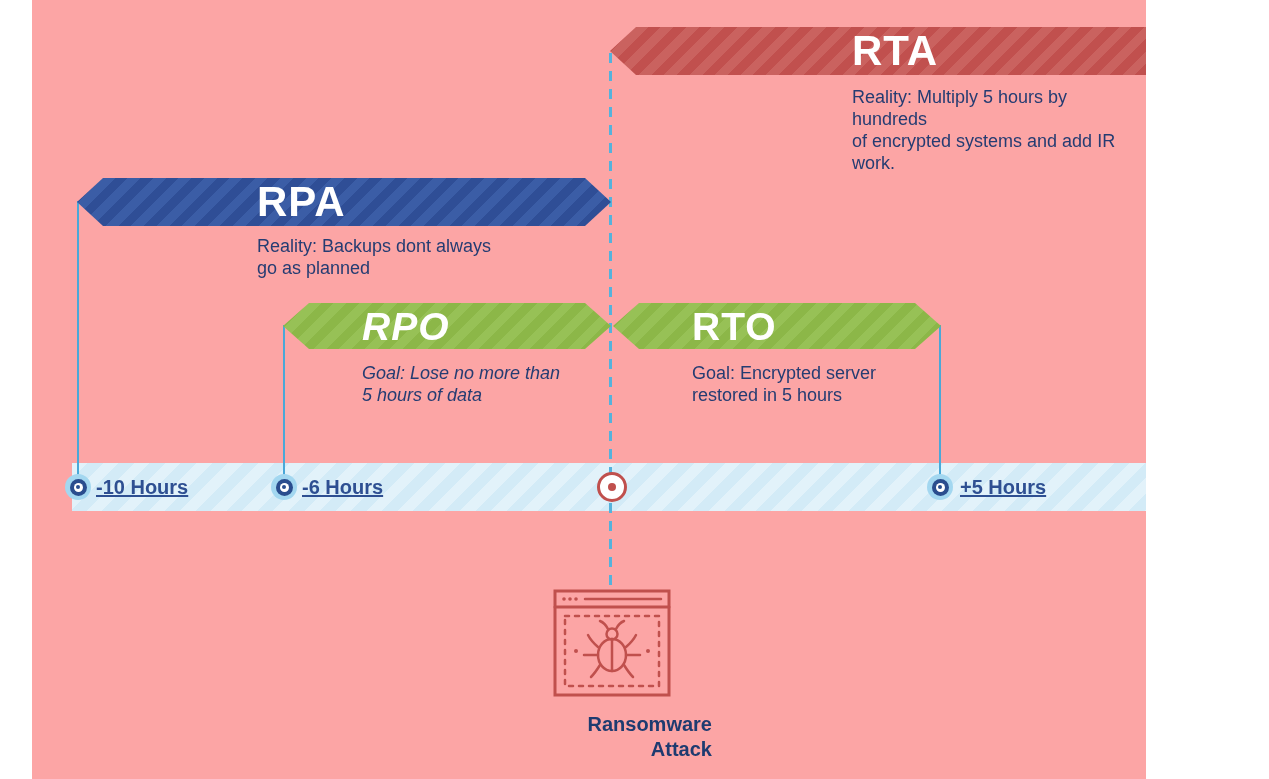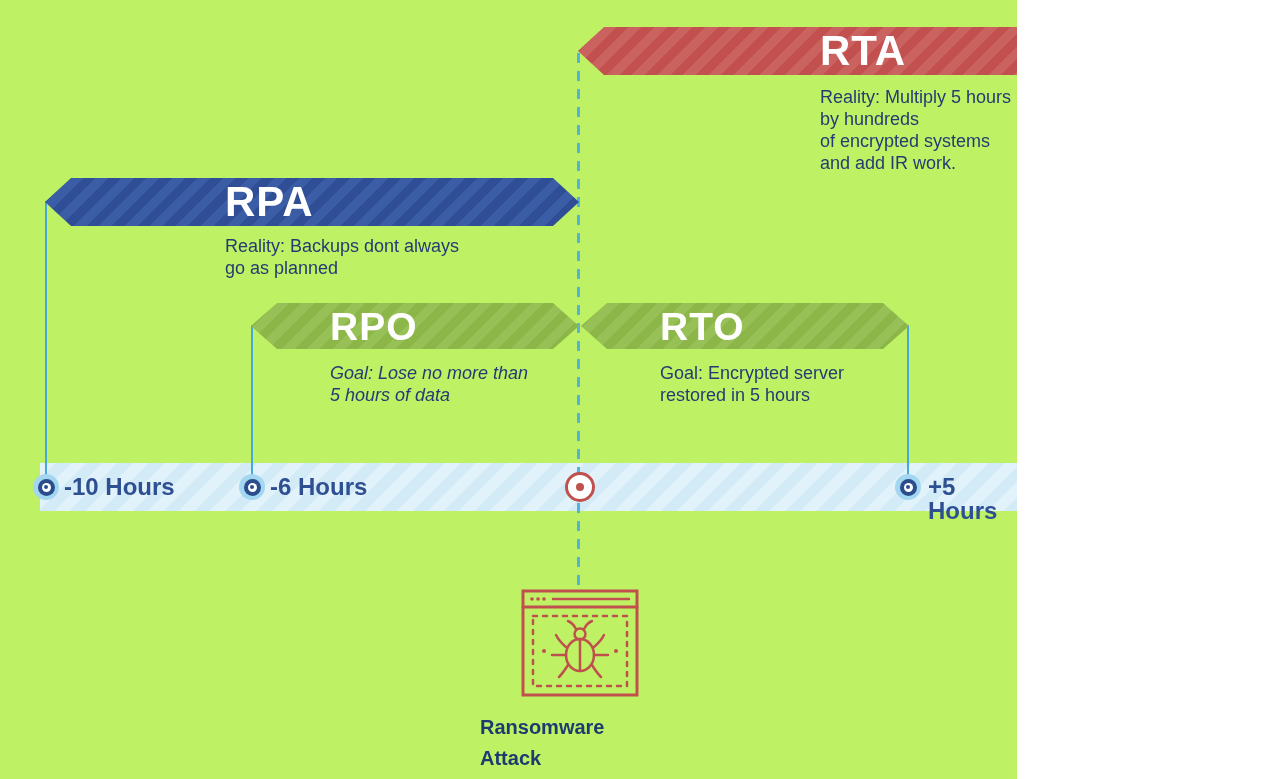--- a/index.html
+++ b/index.html
@@ -1,18 +1,19 @@
 <!DOCTYPE html>
 <html><head>
 <meta charset="utf-8">
 <style>
   html,body{margin:0;padding:0;background:#ffffff;}
   #canvas{
-    position:relative;width:1017px;height:779px;background:#bef264;overflow:hidden;
+    position:relative;width:1114px;height:779px;background:#fca5a5;overflow:hidden;
     font-family:"Liberation Sans",sans-serif;
+    margin-left:32px;
   }
   
   .vline{position:absolute;width:2px;background:#4aa8d8;z-index:3;}
   .vdash{
     position:absolute;width:3px;z-index:3;
     background:repeating-linear-gradient(180deg,#55b2dc 0 10px,transparent 10px 18px);
   }
   
   .banner{
     position:absolute;display:flex;align-items:center;z-index:4;
@@ -21,21 +22,21 @@
   .banner-label{
     position:absolute;color:#ffffff;font-weight:bold;letter-spacing:1px;line-height:1;
   }
   .banner.rta{left:578px;top:27px;width:666px;height:48px;
     background:repeating-linear-gradient(135deg,#ca625f 0 9px,#c1504e 9px 18px);}
   .banner.rta .banner-label{left:242px;font-size:42px;}
   .banner.rpa{left:45px;top:178px;width:534px;height:48px;
     background:repeating-linear-gradient(135deg,#3b5da6 0 9px,#2f4e96 9px 18px);}
   .banner.rpa .banner-label{left:180px;font-size:42px;text-align:right;}
   .banner.rpo{left:251px;top:303px;width:328px;height:46px;
-    background:repeating-linear-gradient(135deg,#97c156 0 9px,#8cb748 9px 18px);}
+    background:repeating-linear-gradient(135deg,#97c156 0 9px,#8cb748 9px 18px);font-style:italic;}
   .banner.rpo .banner-label{left:79px;font-size:39px;}
   .banner.rto{left:581px;top:303px;width:328px;height:46px;
     background:repeating-linear-gradient(135deg,#97c156 0 9px,#8cb748 9px 18px);}
   .banner.rto .banner-label{left:79px;font-size:39px;}
   
   .desc{
     position:absolute;color:#253c72;font-size:18px;line-height:22px;
     white-space:pre-line;z-index:4;
   }
   .desc.rta-desc{left:820px;top:86px;}
@@ -62,27 +63,27 @@
     display:flex;align-items:center;justify-content:center;
   }
   .marker-blue .m-dot{width:4.5px;height:4.5px;border-radius:50%;background:#2a4d8e;}
   .marker-red{
     position:absolute;left:565px;top:472px;width:24px;height:24px;border-radius:50%;
     background:#ffffff;border:3px solid #c0504d;z-index:5;
     display:flex;align-items:center;justify-content:center;
   }
   .marker-red .m-dot{width:8px;height:8px;border-radius:50%;background:#c0504d;}
   .tl-label{
-    position:absolute;color:#2e4f92;font-size:24px;font-weight:bold;z-index:5;line-height:24px;
+    position:absolute;color:#2e4f92;font-size:20px;font-weight:bold;z-index:5;line-height:24px;text-decoration:underline;
   }
   
   .event-icon{position:absolute;left:521px;top:589px;z-index:4;}
   .event-label{
-    position:absolute;left:480px;top:712px;width:200px;text-align:left;
-    color:#1e3b70;font-size:20px;font-weight:bold;line-height:31px;white-space:pre-line;z-index:4;
+    position:absolute;left:480px;top:712px;width:200px;text-align:right;
+    color:#1e3b70;font-size:20px;font-weight:bold;line-height:25px;white-space:pre-line;z-index:4;
   }
 </style>
 </head>
 <body>
 
 <div id="canvas">
 
   <div class="vdash" style="left:577px;top:53px;height:533px;"></div>
 
   <div class="vline" style="left:45px;top:201px;height:286px;"></div>

